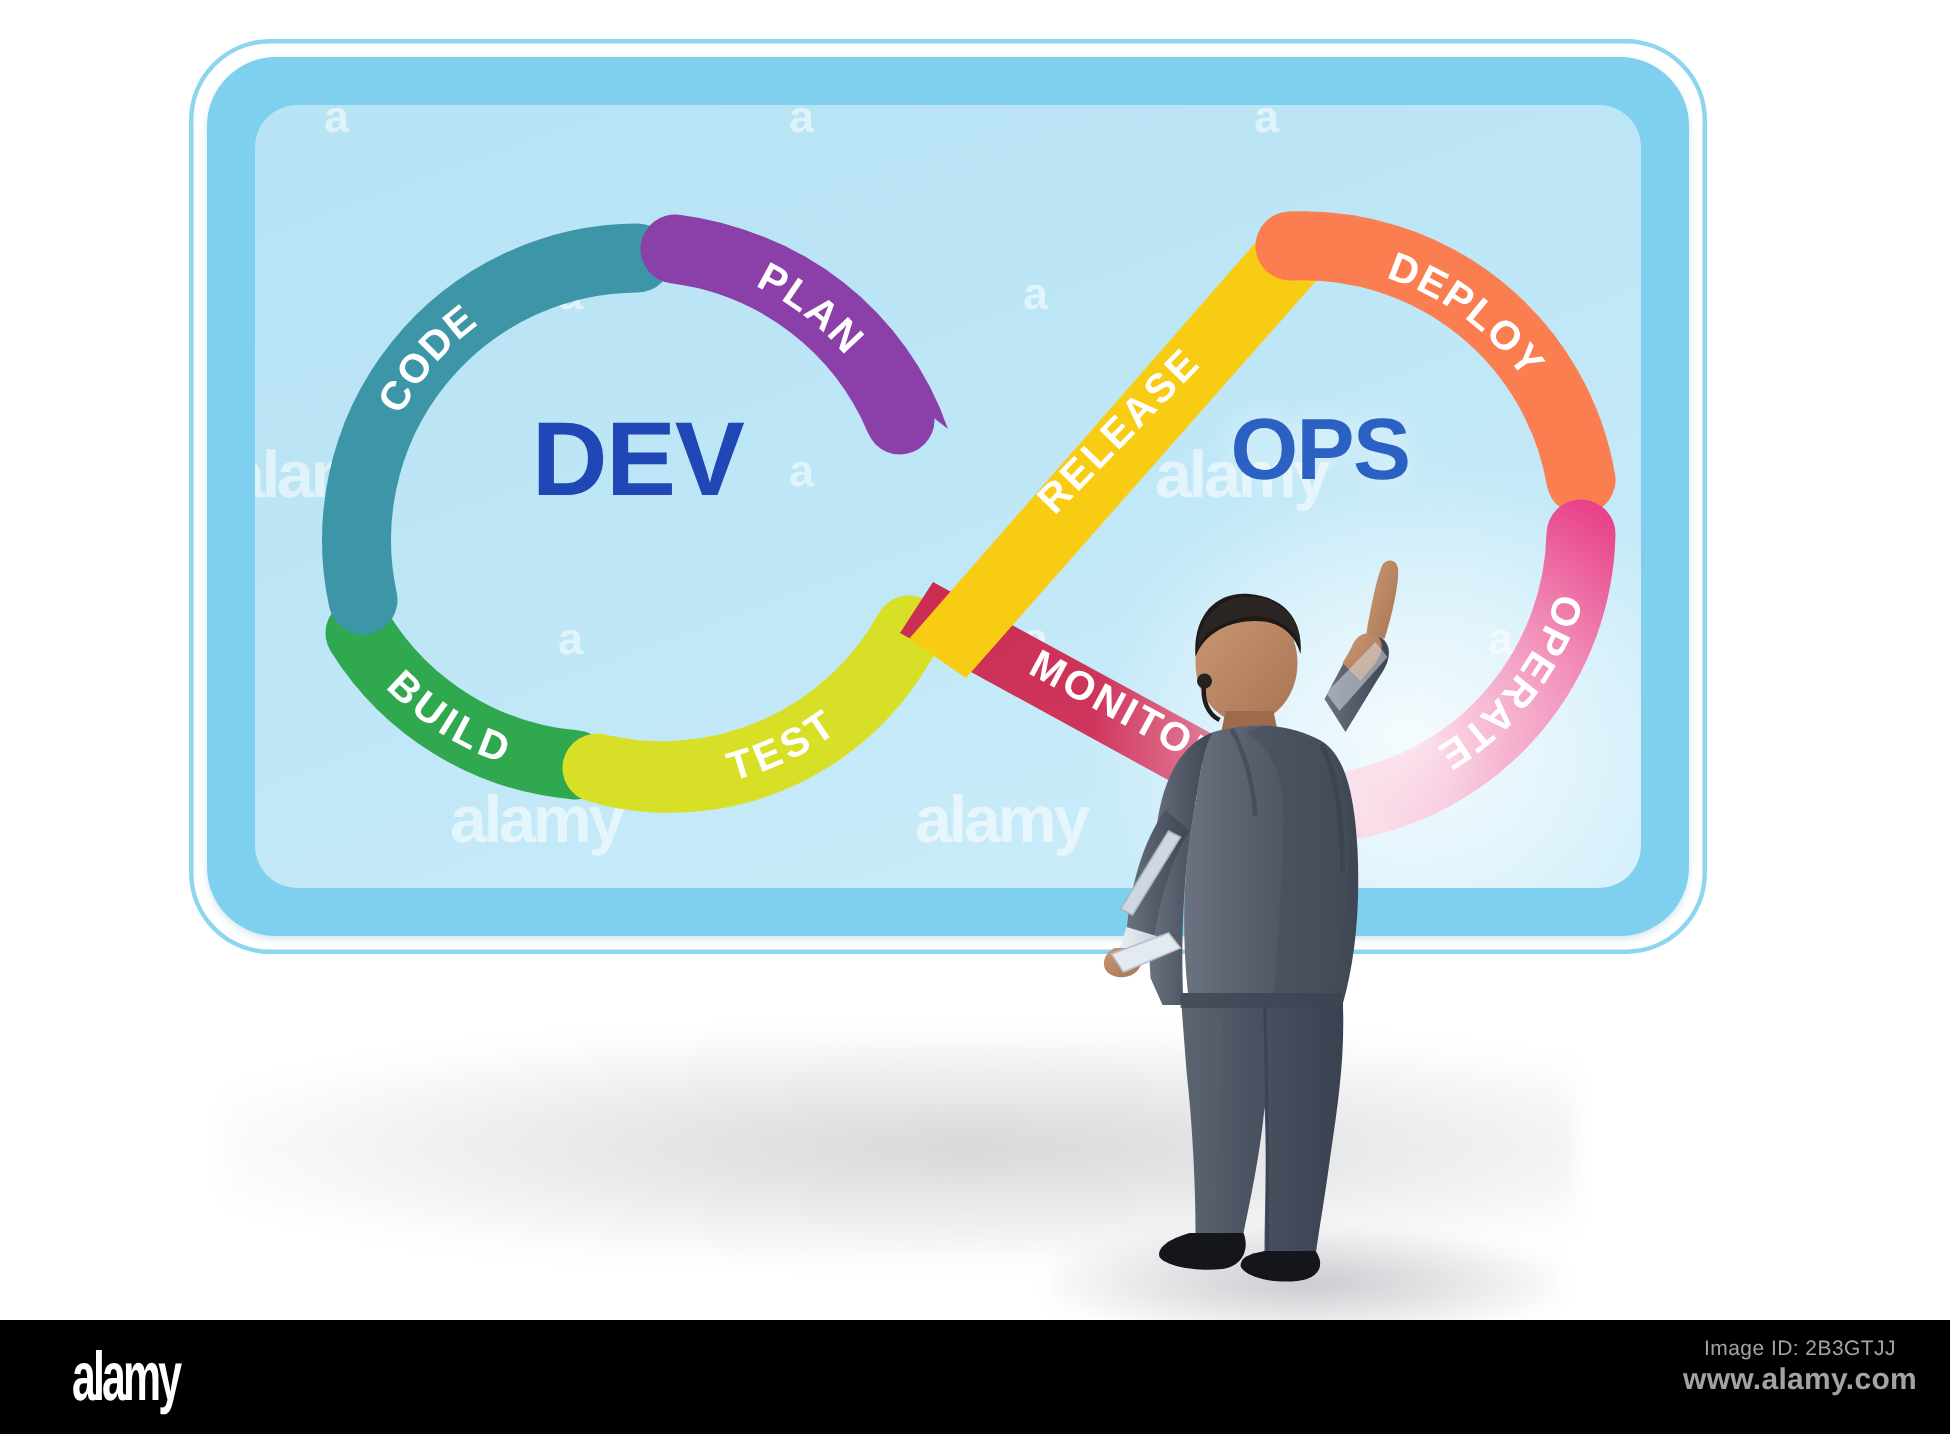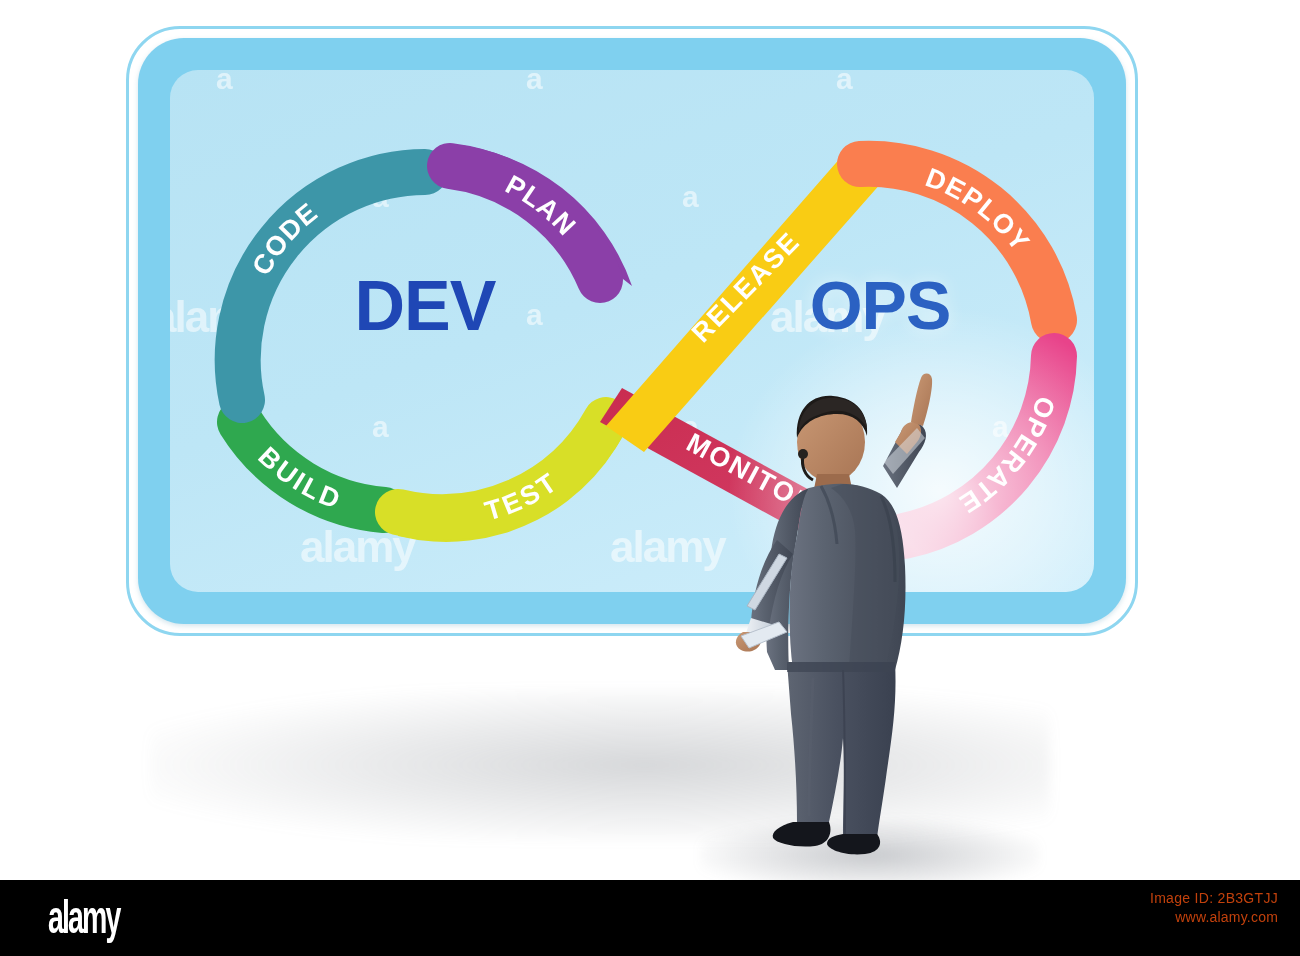--- a/index.html
+++ b/index.html
@@ -104,21 +104,21 @@
     left: 140px; top: 196px;
     width: 230px;
     text-align: center;
     font-size: 70px;
     color: #1f47b5;
   }
   #ops-word {
     left: 595px; top: 196px;
     width: 230px;
     text-align: center;
-    font-size: 68px;
+    font-size: 58px;
     color: #2b61c2;
     text-shadow: 0 0 18px rgba(255,255,255,0.55);
   }
 
   
   #man {
     position: absolute;
     left: 735px; top: 370px;
     width: 260px; height: 500px;
     pointer-events: none;
@@ -150,32 +150,32 @@
     font-family: "Liberation Sans", sans-serif;
     font-weight: bold;
     font-size: 46px;
     letter-spacing: -3px;
     transform: scaleX(0.62);
     transform-origin: left top;
   }
   #footer-right {
     position: absolute;
     right: 22px; top: 10px;
-    text-align: right;
-    color: #c2410c;
+    text-align: center;
+    color: #a3a3a3;
   }
   #image-id {
     font-size: 14px;
     font-weight: normal;
     letter-spacing: 0.3px;
     margin-bottom: 3px;
   }
   #footer-url {
-    font-size: 14px;
-    font-weight: normal;
+    font-size: 20px;
+    font-weight: bold;
     letter-spacing: 0.2px;
   }
 </style>
 </head>
 <body>
 
 <div id="stage">
 
   <div id="floor-shadow"></div>
   <div id="man-shadow"></div>

